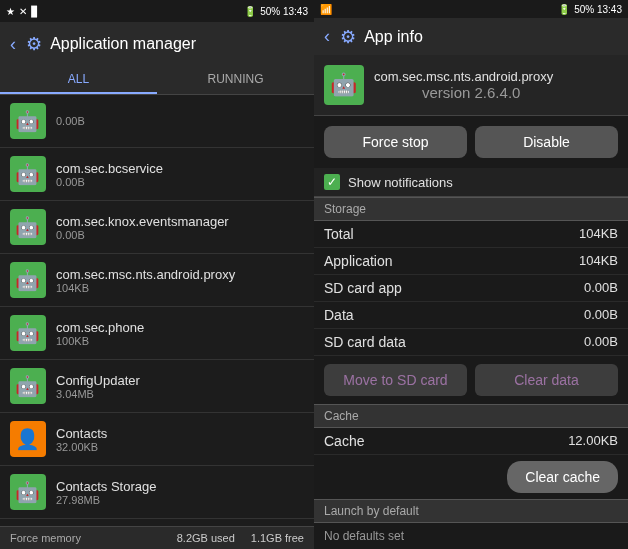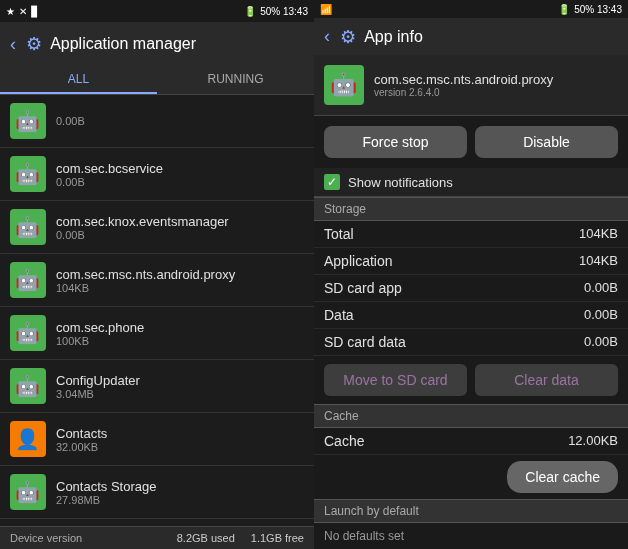--- a/index.html
+++ b/index.html
@@ -129,21 +129,21 @@
       border-bottom: 1px solid #444;
     }
     .app-info-icon {
       width: 40px; height: 40px;
       background: #4CAF50;
       border-radius: 4px;
       display: flex; align-items: center; justify-content: center;
       color: #fff; font-size: 22px;
     }
     .app-info-text .app-full-name { font-size: 13px; color: #e0e0e0; }
-    .app-info-text .app-version { font-size: 10px; color: #999; }
+    .app-info-text .app-version { font-size: 15px; color: #999; margin-left: 48px; }
 
     
     .btn-row {
       display: flex;
       gap: 8px;
       padding: 10px;
     }
     .btn {
       flex: 1;
       padding: 8px 0;
@@ -319,21 +319,21 @@
     <div class="app-item">
       <div class="app-icon android">🤖</div>
       <div class="app-info">
         <span class="app-name">Contacts Storage</span>
         <span class="app-size">27.98MB</span>
       </div>
     </div>
   </div>
 
   <div class="device-bar">
-    <span class="device-label">Device version</span>
+    <span class="device-label">Force memory</span>
     <div class="memory-values">
       <span>8.2GB used</span>
       <span>1.1GB free</span>
     </div>
   </div>
 </div>
 
 <div class="panel panel-right">
 
   <div class="status-bar">

